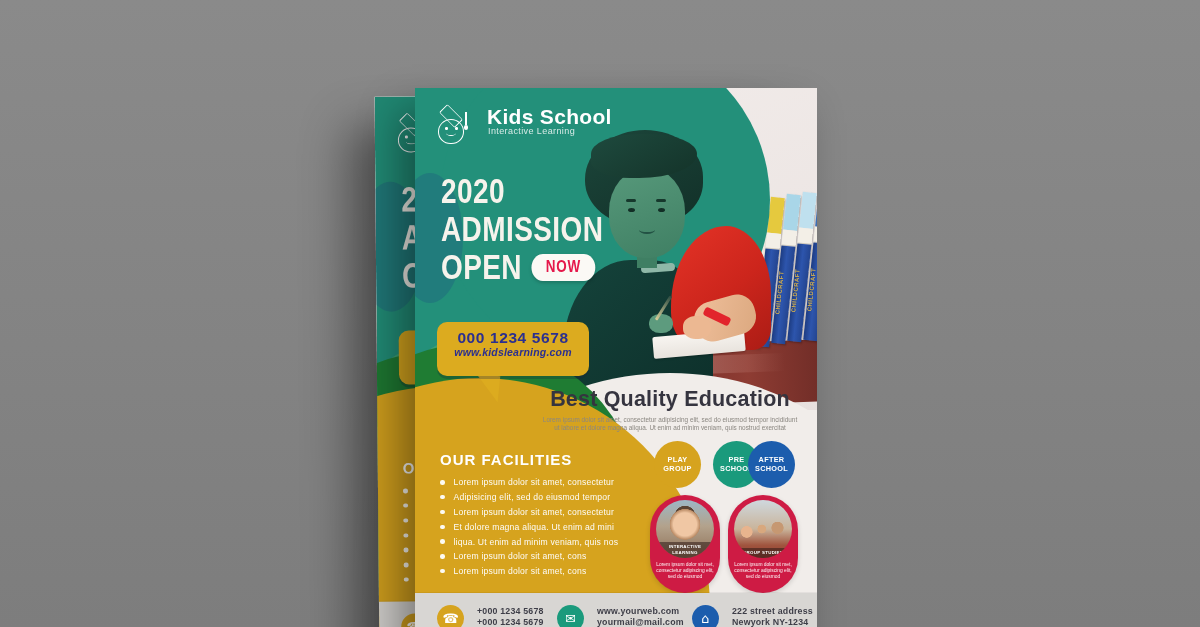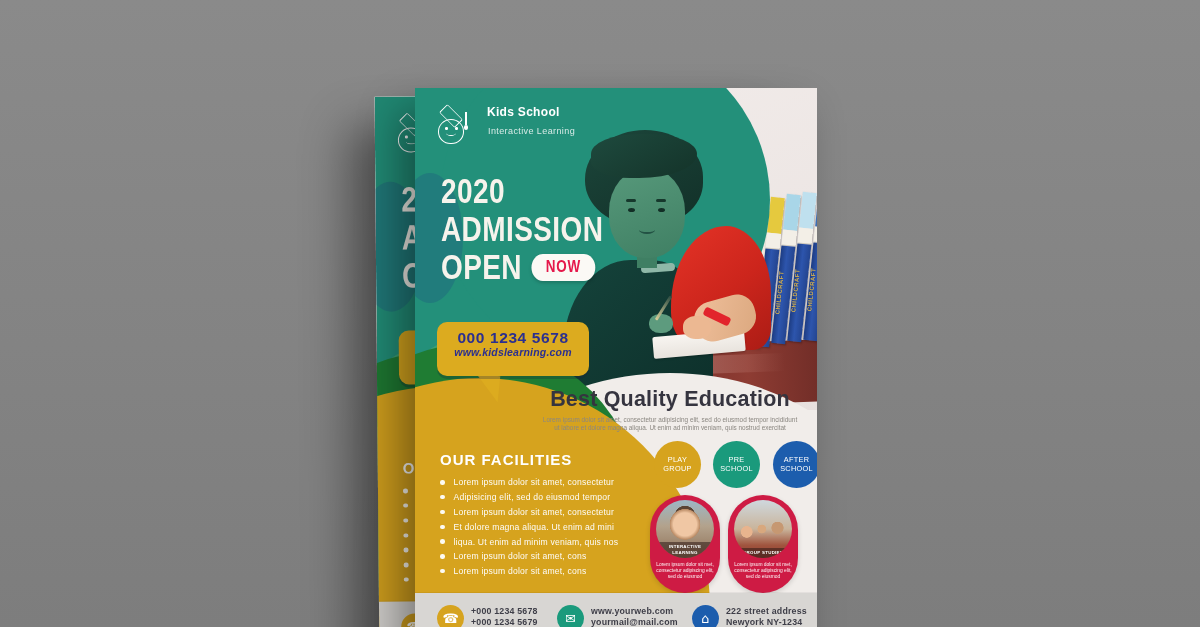--- a/index.html
+++ b/index.html
@@ -83,21 +83,21 @@
   
   .logo{left:14px;top:14px;width:220px;height:48px;z-index:20;}
   .logo-icon{position:absolute;left:0;top:2px;width:46px;height:44px;}
   .li-face{position:absolute;left:9px;top:15px;width:26px;height:25px;border:1.7px solid #fff;border-radius:50% 50% 48% 48%;}
   .li-eye{position:absolute;width:2.5px;height:2.5px;border-radius:50%;background:#fff;}
   .li-smile{position:absolute;left:17px;top:26px;width:10px;height:6px;border-bottom:1.6px solid #fff;border-radius:0 0 50% 50%;}
   .li-cap{position:absolute;left:11px;top:1px;width:22px;height:22px;border:1.7px solid #fff;
           transform:rotate(45deg) scale(1,.52);border-radius:2px;}
   .li-tassel{position:absolute;left:36px;top:8px;width:1.7px;height:13px;background:#fff;}
   .li-tdot{position:absolute;left:34.5px;top:21px;width:4.5px;height:4.5px;border-radius:50%;background:#fff;}
-  .brand-name{position:absolute;left:58px;top:3px;font-size:12px;font-weight:bold;color:#fff;letter-spacing:.3px;}
+  .brand-name{position:absolute;left:58px;top:3px;font-size:21px;font-weight:bold;color:#fff;letter-spacing:.3px;}
   .brand-tag{position:absolute;left:59px;top:24px;font-size:9px;color:rgba(255,255,255,.82);letter-spacing:.4px;}
 
   
   .headline{left:26px;top:84px;z-index:20;color:#f6f3ec;transform:scaleX(.8);transform-origin:left top;}
   .hl-line{font-size:35px;line-height:38px;font-weight:bold;letter-spacing:.5px;white-space:nowrap;}
   .hl-row{display:flex;align-items:center;}
   .now-pill{margin-left:14px;width:76px;height:27px;border-radius:14px;background:#fbf9f5;
         display:flex;align-items:center;justify-content:center;box-shadow:0 2px 4px rgba(0,0,0,.18);
         transform:scaleX(1.05);}
   .now-pill span{font-size:16px;font-weight:bold;color:#e5184b;letter-spacing:1px;}
@@ -119,22 +119,22 @@
   
   .fac-title{left:25px;top:363px;font-size:15px;font-weight:bold;color:#fff;letter-spacing:1px;z-index:20;}
   .fac-list{left:25px;top:387px;z-index:20;}
   .fac-item{display:flex;align-items:center;height:14.8px;}
   .fac-dot{width:4.5px;height:4.5px;border-radius:50%;background:rgba(255,255,255,.95);margin-right:9px;flex:0 0 auto;}
   .fac-text{font-size:8.6px;color:rgba(255,255,255,.97);letter-spacing:.2px;}
 
   
   .prog{width:47px;height:47px;border-radius:50%;display:flex;align-items:center;justify-content:center;
         text-align:center;z-index:20;}
-  .prog span{font-size:7.3px;font-weight:normal;color:#fff;line-height:8.6px;letter-spacing:.3px;}
-  .prog.p0{left:239px;top:353px;} .prog.p1{left:298px;top:353px;} .prog.p2{left:333px;top:353px;margin-left:25px;}
+  .prog span{font-size:7.3px;font-weight:bold;color:#fff;line-height:8.6px;letter-spacing:.3px;}
+  .prog.p0{left:239px;top:353px;} .prog.p1{left:298px;top:353px;} .prog.p2{left:333px;top:353px;}
 
   
   .card{width:70px;height:98px;border-radius:35px;background:#ce1b44;z-index:20;
         box-shadow:0 2px 5px rgba(0,0,0,.15);}
   .card.c0{left:235px;top:407px;} .card.c1{left:313px;top:407px;}
   .card-photo{position:absolute;left:6px;top:5px;width:58px;height:58px;border-radius:50%;overflow:hidden;}
   .cp0{background:
         radial-gradient(circle at 50% 42%, #f0c7a4 0 26%, #b98a64 34%, rgba(0,0,0,0) 35%),
         radial-gradient(circle at 50% 28%, #5a4334 0 20%, rgba(0,0,0,0) 21%),
         linear-gradient(180deg,#9db7c6 0%,#b3a28c 45%,#8d6f56 100%);}
@@ -150,21 +150,21 @@
         font-size:4.9px;line-height:6.2px;color:rgba(255,255,255,.95);}
 
   
   .footer{left:0;top:505px;width:402px;height:95px;background:#d8d6d3;z-index:30;
         box-shadow:0 -1px 0 rgba(0,0,0,.05);}
   .f-item{position:absolute;top:12px;display:flex;align-items:flex-start;}
   .f-i0{left:22px;} .f-i1{left:142px;} .f-i2{left:277px;}
   .f-circle{width:27px;height:27px;border-radius:50%;display:flex;align-items:center;justify-content:center;
         margin-right:7px;flex:0 0 auto;}
   .f-circle span{font-family:"DejaVu Sans",sans-serif;color:#fff;font-size:13px;line-height:13px;}
-  .f-lines{padding-top:1px;}
+  .f-lines{padding-top:1px;margin-left:6px;}
   .f-line{font-size:8.8px;font-weight:bold;color:#3e3e48;line-height:11px;letter-spacing:.2px;}
 </style>
 </head>
 <body>
 
 <div id="stage">
 
   <div class="flyer back">
 
     <div class="abs photo-bg"></div>

